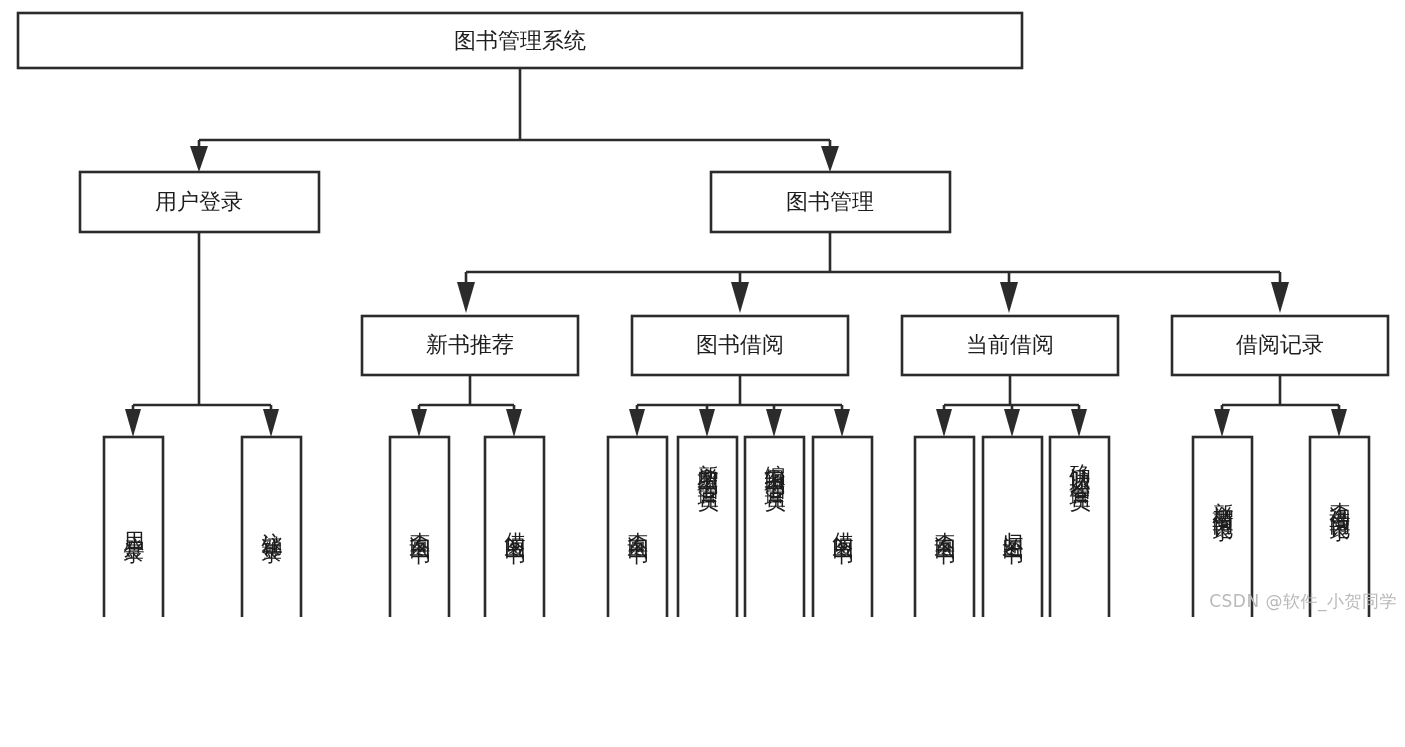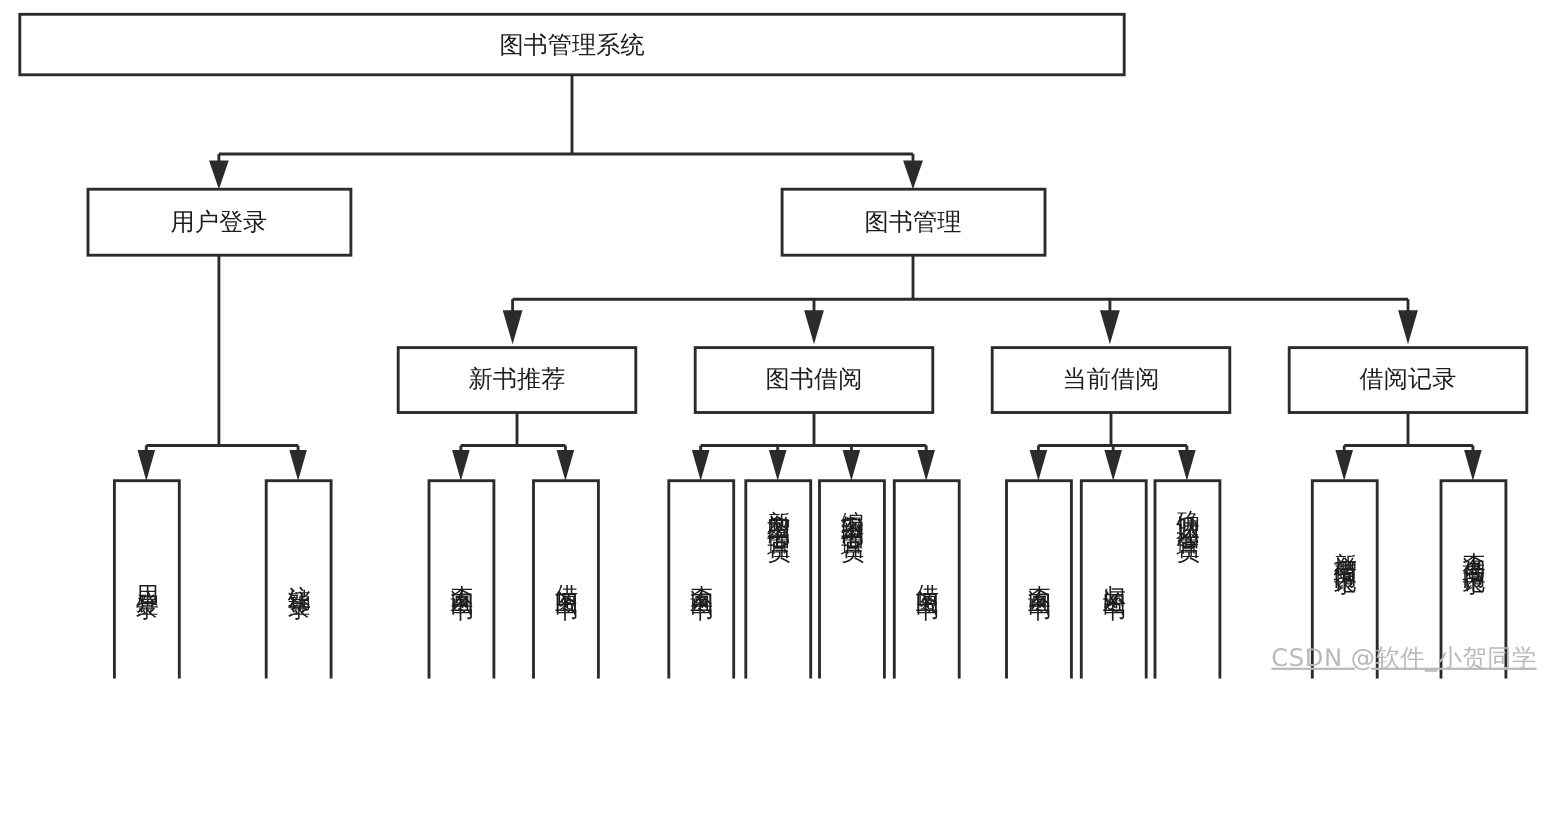--- a/index.html
+++ b/index.html
@@ -55,25 +55,24 @@
     line-height: 1;
     letter-spacing: 4px;
     color: #1d1d1d;
     white-space: nowrap;
   }
   .watermark {
     position: absolute;
     right: 8px;
     bottom: 4px;
     font-family: "DejaVu Sans", "Liberation Sans", sans-serif;
-    font-size: 22px;
+    font-size: 17px;
     color: #b9b9b9;
     letter-spacing: 0.5px;
     white-space: nowrap;
-    text-decoration: underline;
   }
 </style>
 </head>
 <body>
 
 <div id="stage">
 
   <svg id="diagram-svg" viewBox="0 0 1405 747">
 
     <g>

